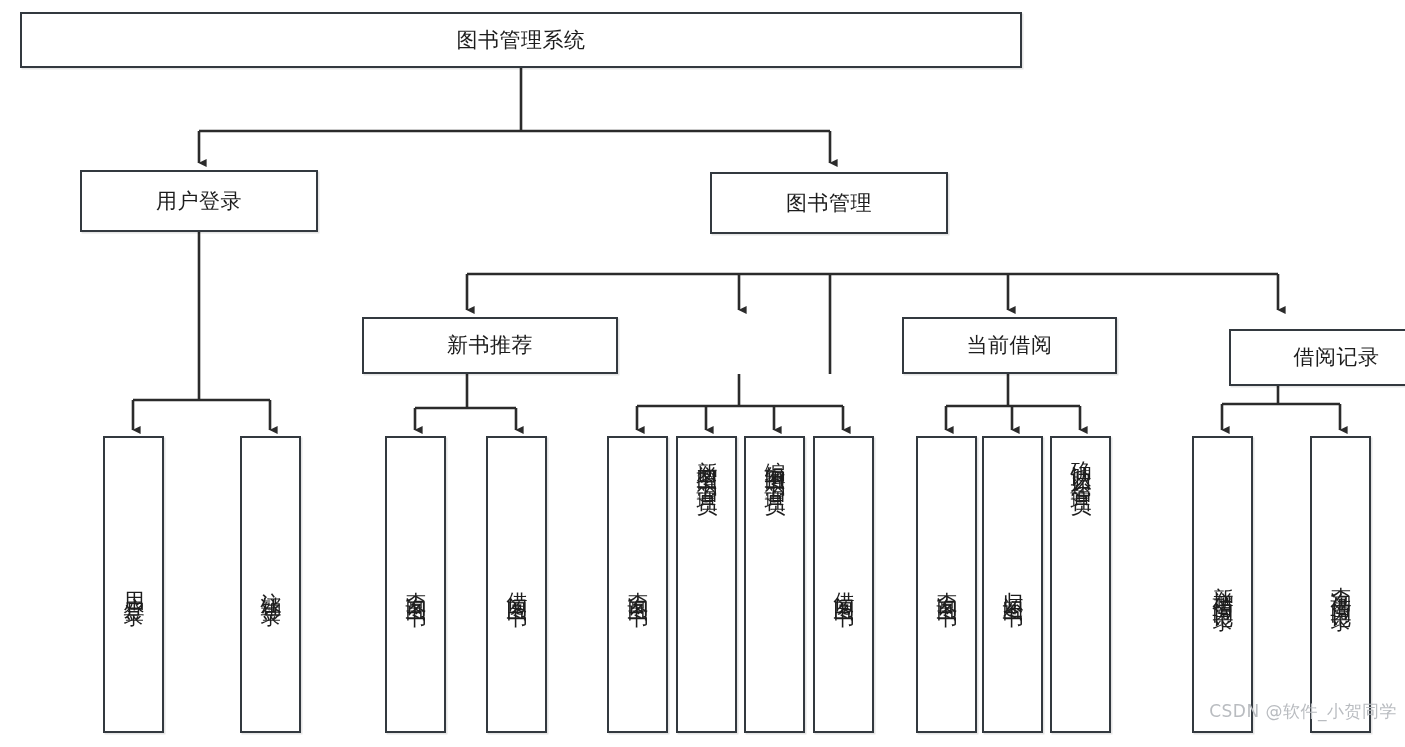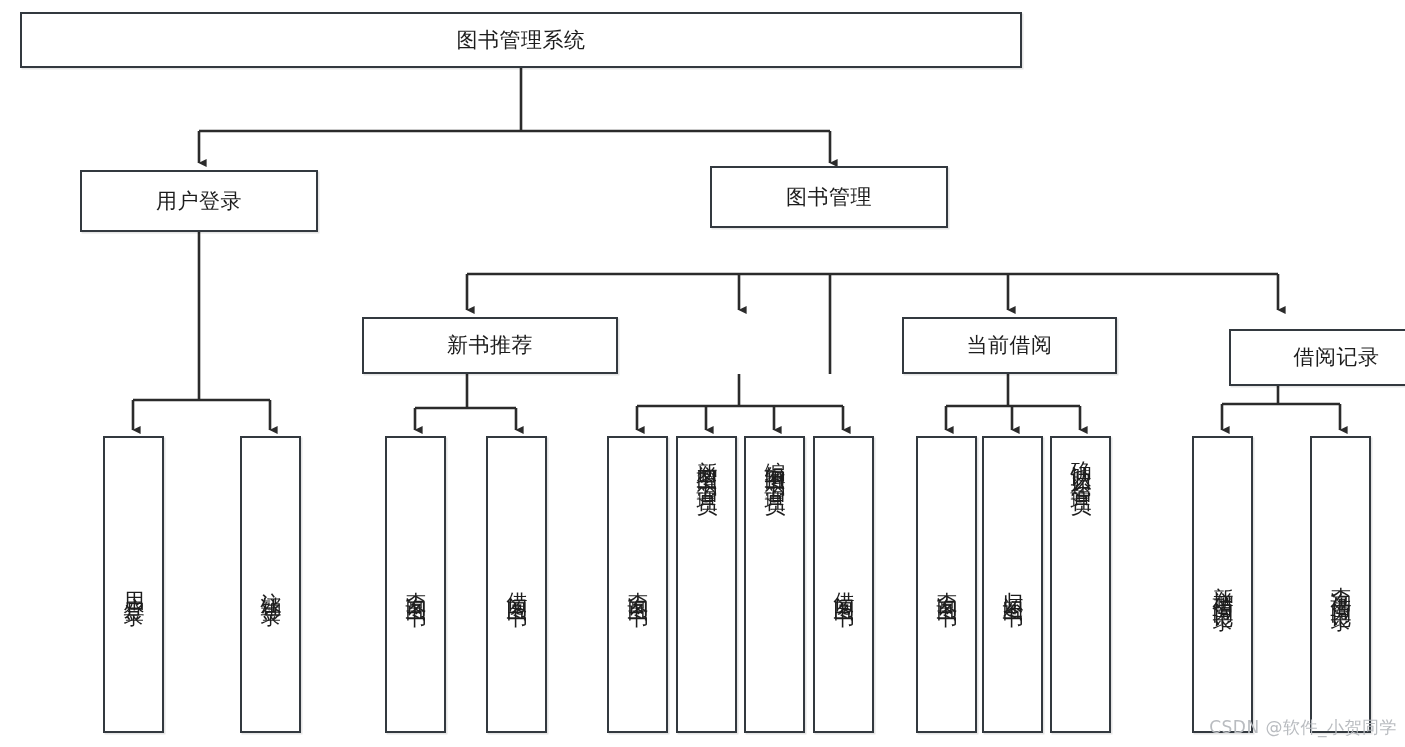--- a/index.html
+++ b/index.html
@@ -61,21 +61,21 @@
     position: absolute;
     left: 0;
     top: 0;
     width: 1405px;
     height: 747px;
     pointer-events: none;
   }
   .watermark {
     position: absolute;
     right: 8px;
-    bottom: 8px;
+    bottom: 24px;
     font-size: 17px;
     color: #b9bcc0;
     white-space: nowrap;
     letter-spacing: 0.5px;
   }
 </style>
 </head>
 <body>
 
 <div id="diagram-root">
@@ -134,21 +134,21 @@
   </svg>
 
   <div class="node-box" style="left:20px; top:12px; width:1002px; height:56px;">
     <span class="node-label-h">图书管理系统</span>
   </div>
 
   <div class="node-box" style="left:80px; top:170px; width:238px; height:62px;">
     <span class="node-label-h">用户登录</span>
   </div>
 
-  <div class="node-box" style="left:710px; top:166px; width:238px; height:62px;">
+  <div class="node-box" style="left:710px; top:172px; width:238px; height:62px;">
     <span class="node-label-h">图书管理</span>
   </div>
 
   <div class="node-box" style="left:362px; top:317px; width:256px; height:57px;">
     <span class="node-label-h">新书推荐</span>
   </div>
 
 
   <div class="node-box" style="left:902px; top:317px; width:215px; height:57px;justify-content:center;">
     <span class="node-label-h">当前借阅</span>

